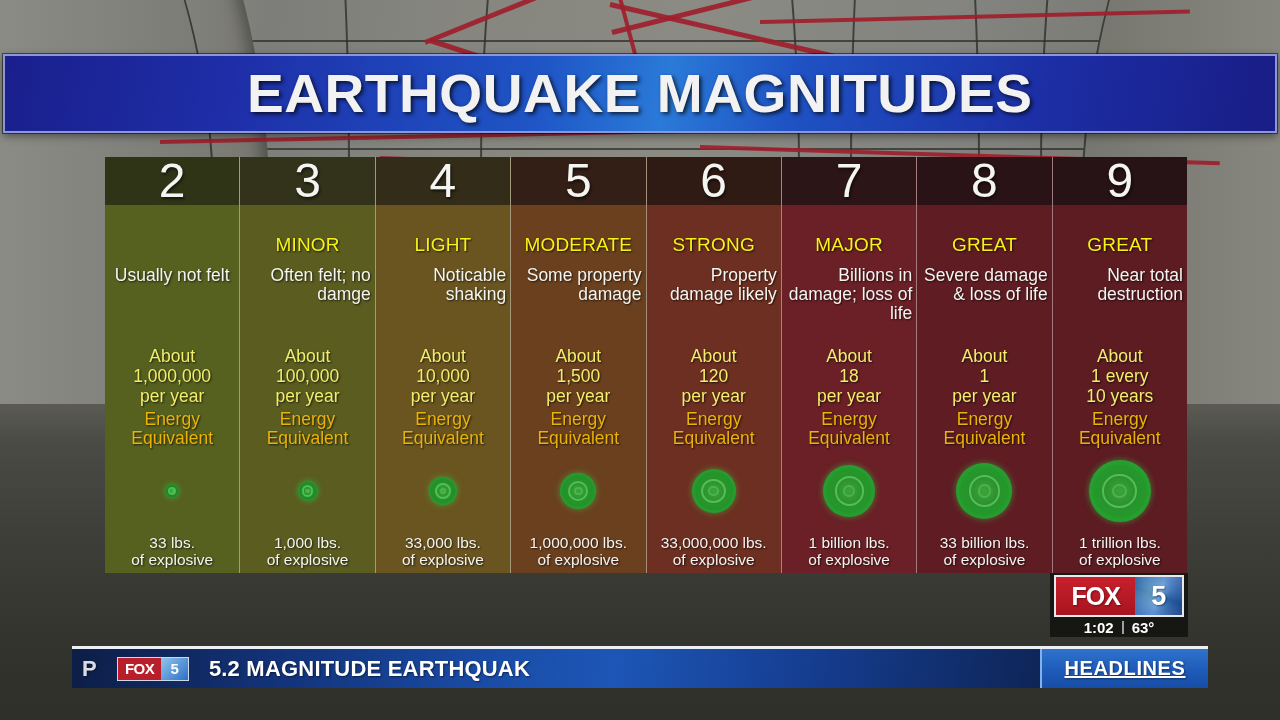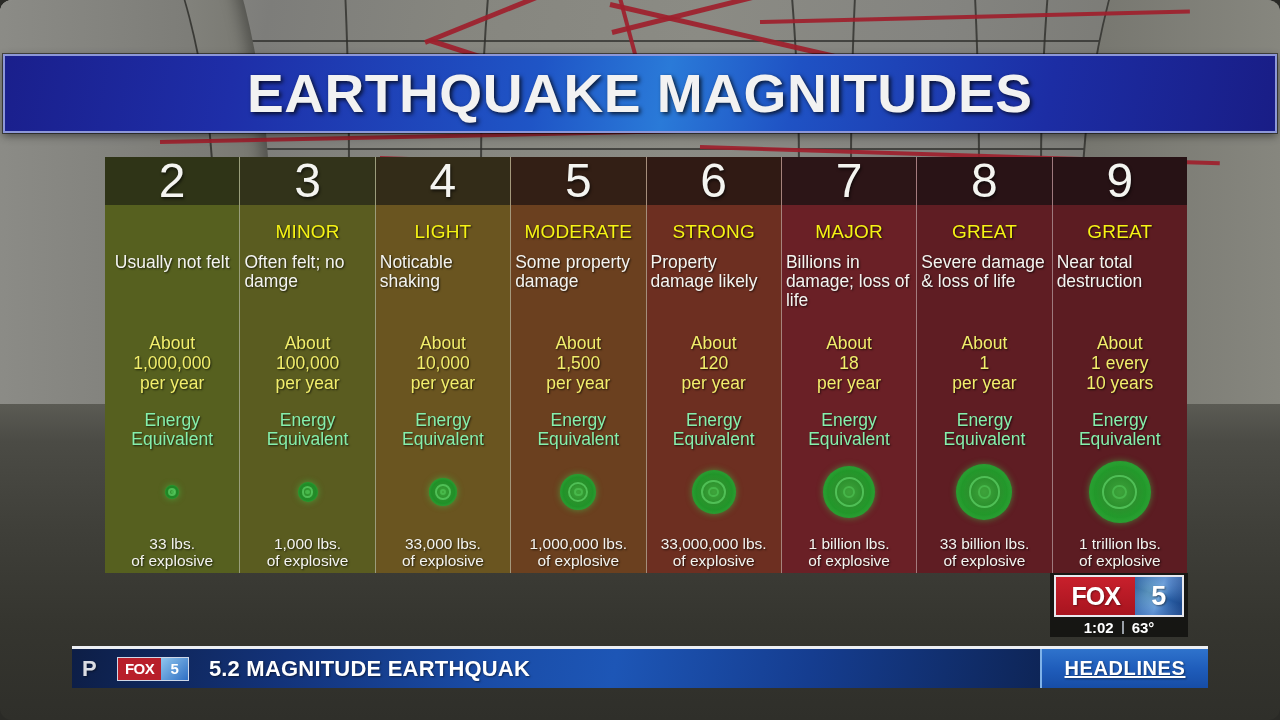--- a/index.html
+++ b/index.html
@@ -1,20 +1,20 @@
 <!DOCTYPE html>
 <html><head>
 <meta charset="utf-8">
 <style>
   * { margin:0; padding:0; box-sizing:border-box; }
   html,body { width:1280px; height:720px; overflow:hidden; background:#2a2a26; }
   body { font-family:"Liberation Sans", sans-serif; position:relative; }
 
   
-  #stage { position:absolute; inset:0; overflow:hidden;border-radius:12px; }
+  #stage { position:absolute; inset:0; overflow:hidden; }
   .bg-wall {
     position:absolute; left:0; top:0; width:1280px; height:430px;
     background:
       linear-gradient(100deg,#6d6d6d 0%, #7b7b78 6%, #8a8a85 12%, #7d7d7a 20%,
                       #86867f 34%, #8b8b84 52%, #848480 70%, #7b7b76 84%, #6f6f6b 100%);
   }
   .bg-floor {
     position:absolute; left:0; top:404px; width:1280px; height:316px;
     background:linear-gradient(180deg,#5b5b54 0%, #4b4b45 12%, #3f3f39 40%, #35352f 70%, #2f2f2a 100%);
   }
@@ -77,37 +77,37 @@
   }
   .col{ flex:1 1 0; display:flex; flex-direction:column; position:relative;
         border-right:1px solid rgba(235,235,235,.45); }
   .col:last-child{ border-right:none; }
   .col-head{
     height:78px; display:flex; align-items:center; justify-content:center;
     color:#f4f4f0; font-size:48px; line-height:1;
     text-shadow:1px 2px 3px rgba(0,0,0,.6);
   }
   .col-body{ flex:1; display:flex; flex-direction:column; align-items:center;
-             padding-top:12px; position:relative; }
+             padding-top:25px; position:relative; }
   .cat{
     height:30px; line-height:30px; font-size:19px; color:#f6f315;
     text-shadow:1px 1px 2px rgba(0,0,0,.75); font-weight:500;
     letter-spacing:.2px; white-space:nowrap;
   }
   .desc{
     margin-top:6px; min-height:74px; font-size:17.5px; line-height:19px;
-    color:#f4f4f0; text-align:left; text-shadow:1px 1px 2px rgba(0,0,0,.7);
+    color:#f4f4f0; text-align:right; text-shadow:1px 1px 2px rgba(0,0,0,.7);
     padding:0 4px;
   }
   .freq{
     margin-top:6px; min-height:64px; font-size:17.5px; line-height:20px;
     color:#f2ee6c; text-align:center; text-shadow:1px 1px 2px rgba(0,0,0,.7);
   }
   .eq-label{
-    margin-top:14px; font-size:17.5px; line-height:19px; color:#86efac;
+    margin-top:0; font-size:17.5px; line-height:19px; color:#eab308;
     text-align:center; text-shadow:1px 1px 2px rgba(0,0,0,.7);
   }
   .blast-wrap{
     height:86px; width:100%; display:flex; align-items:center; justify-content:center;
   }
   .blast{
     border-radius:50%;
     background:radial-gradient(circle at 50% 50%,
       rgba(60,170,60,.95) 0%, rgba(40,150,45,.95) 38%,
       rgba(35,160,45,.98) 58%, rgba(60,205,70,1) 78%, rgba(45,170,55,.9) 100%);

